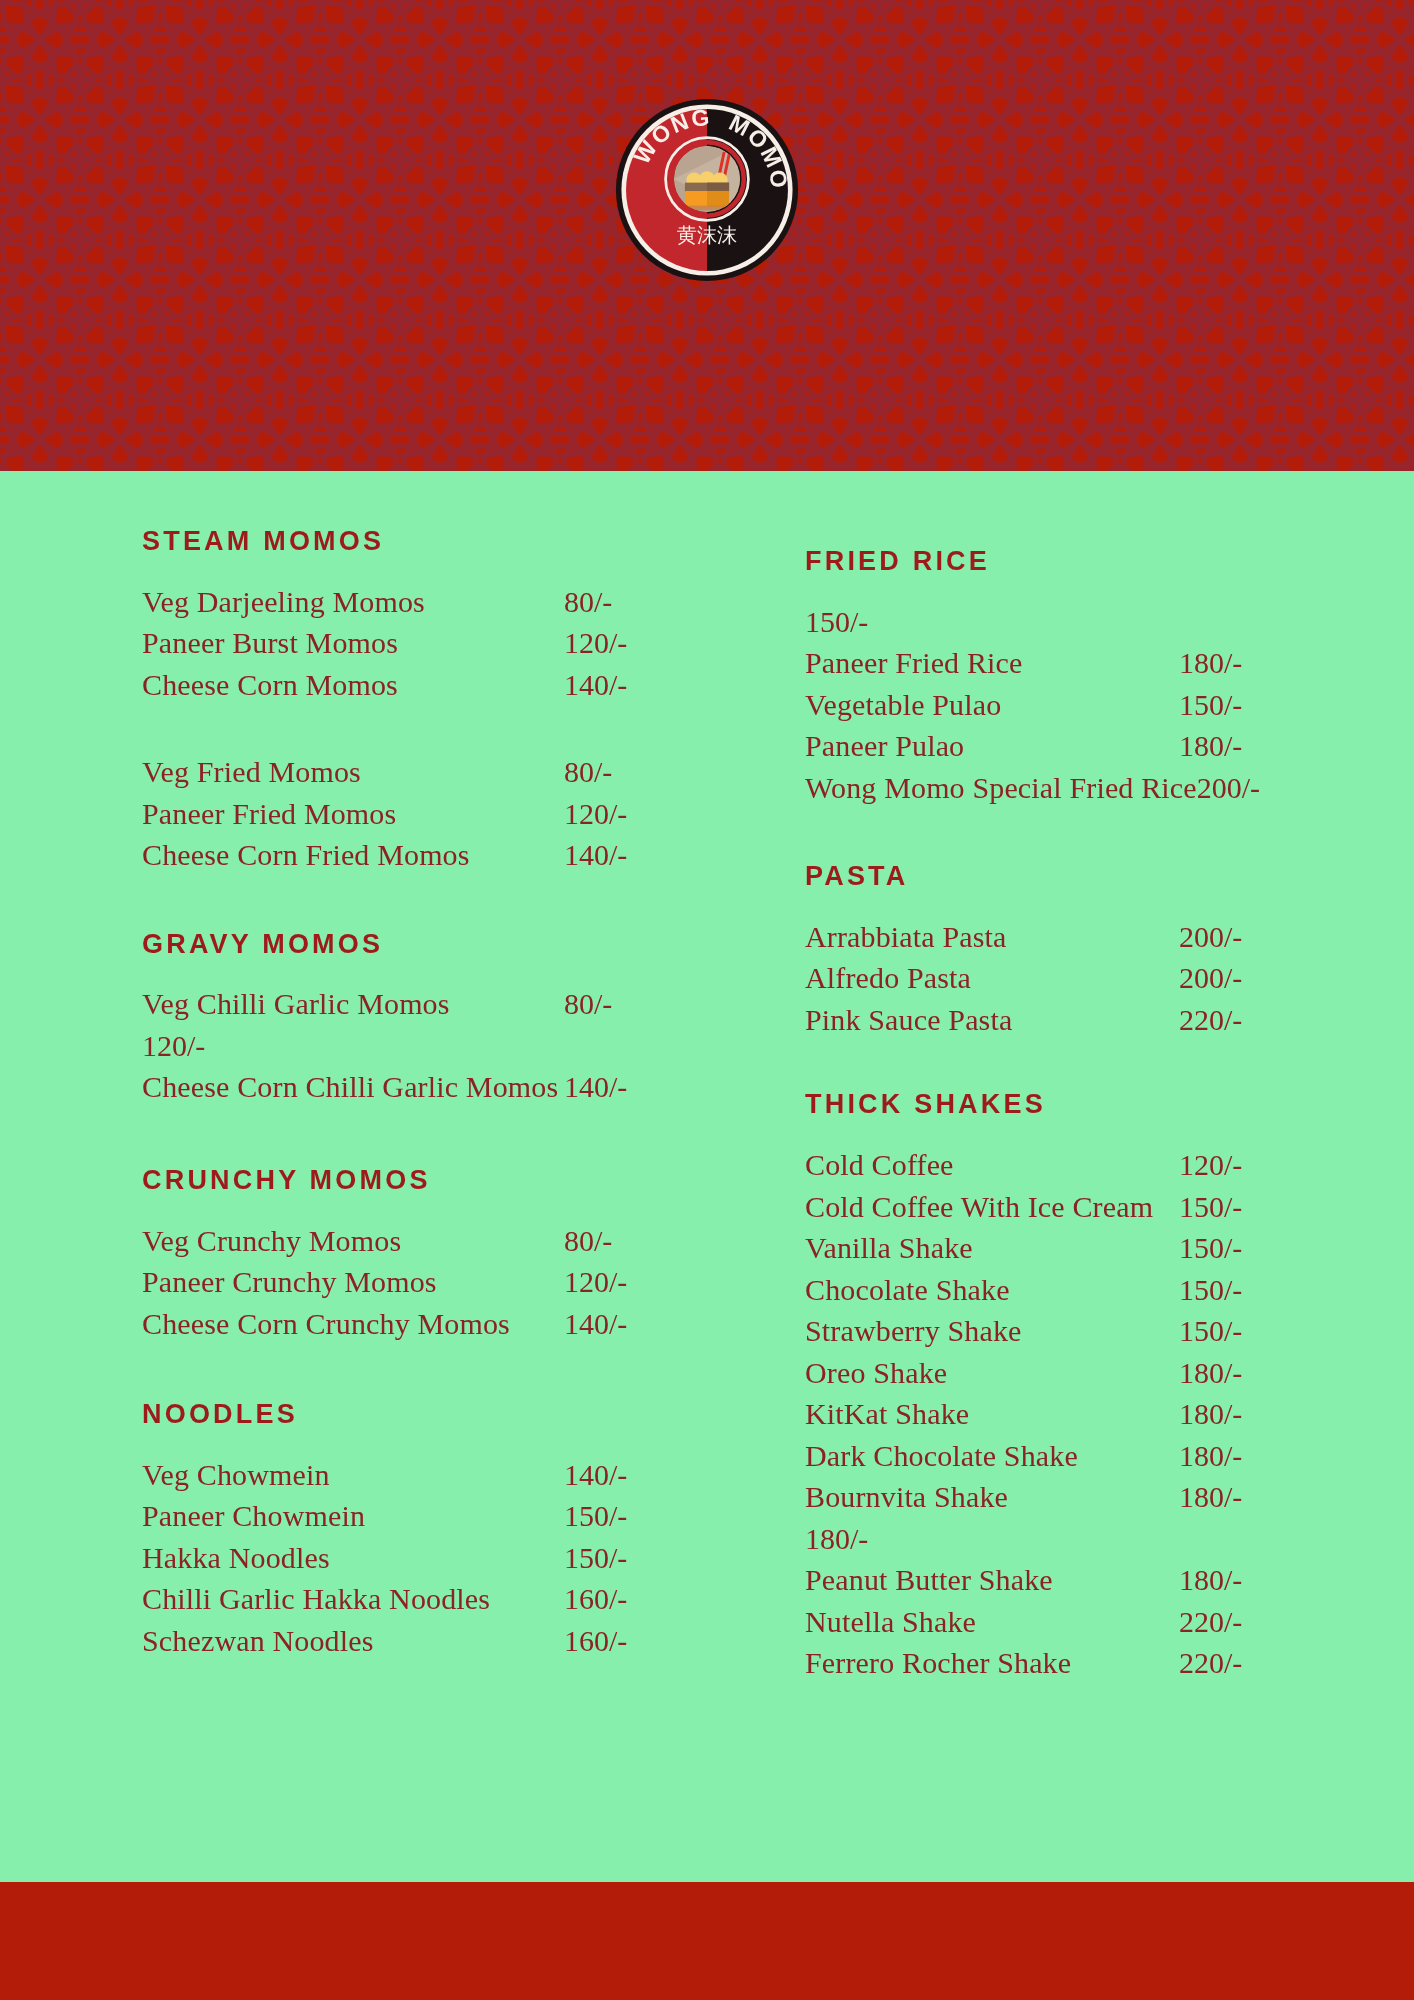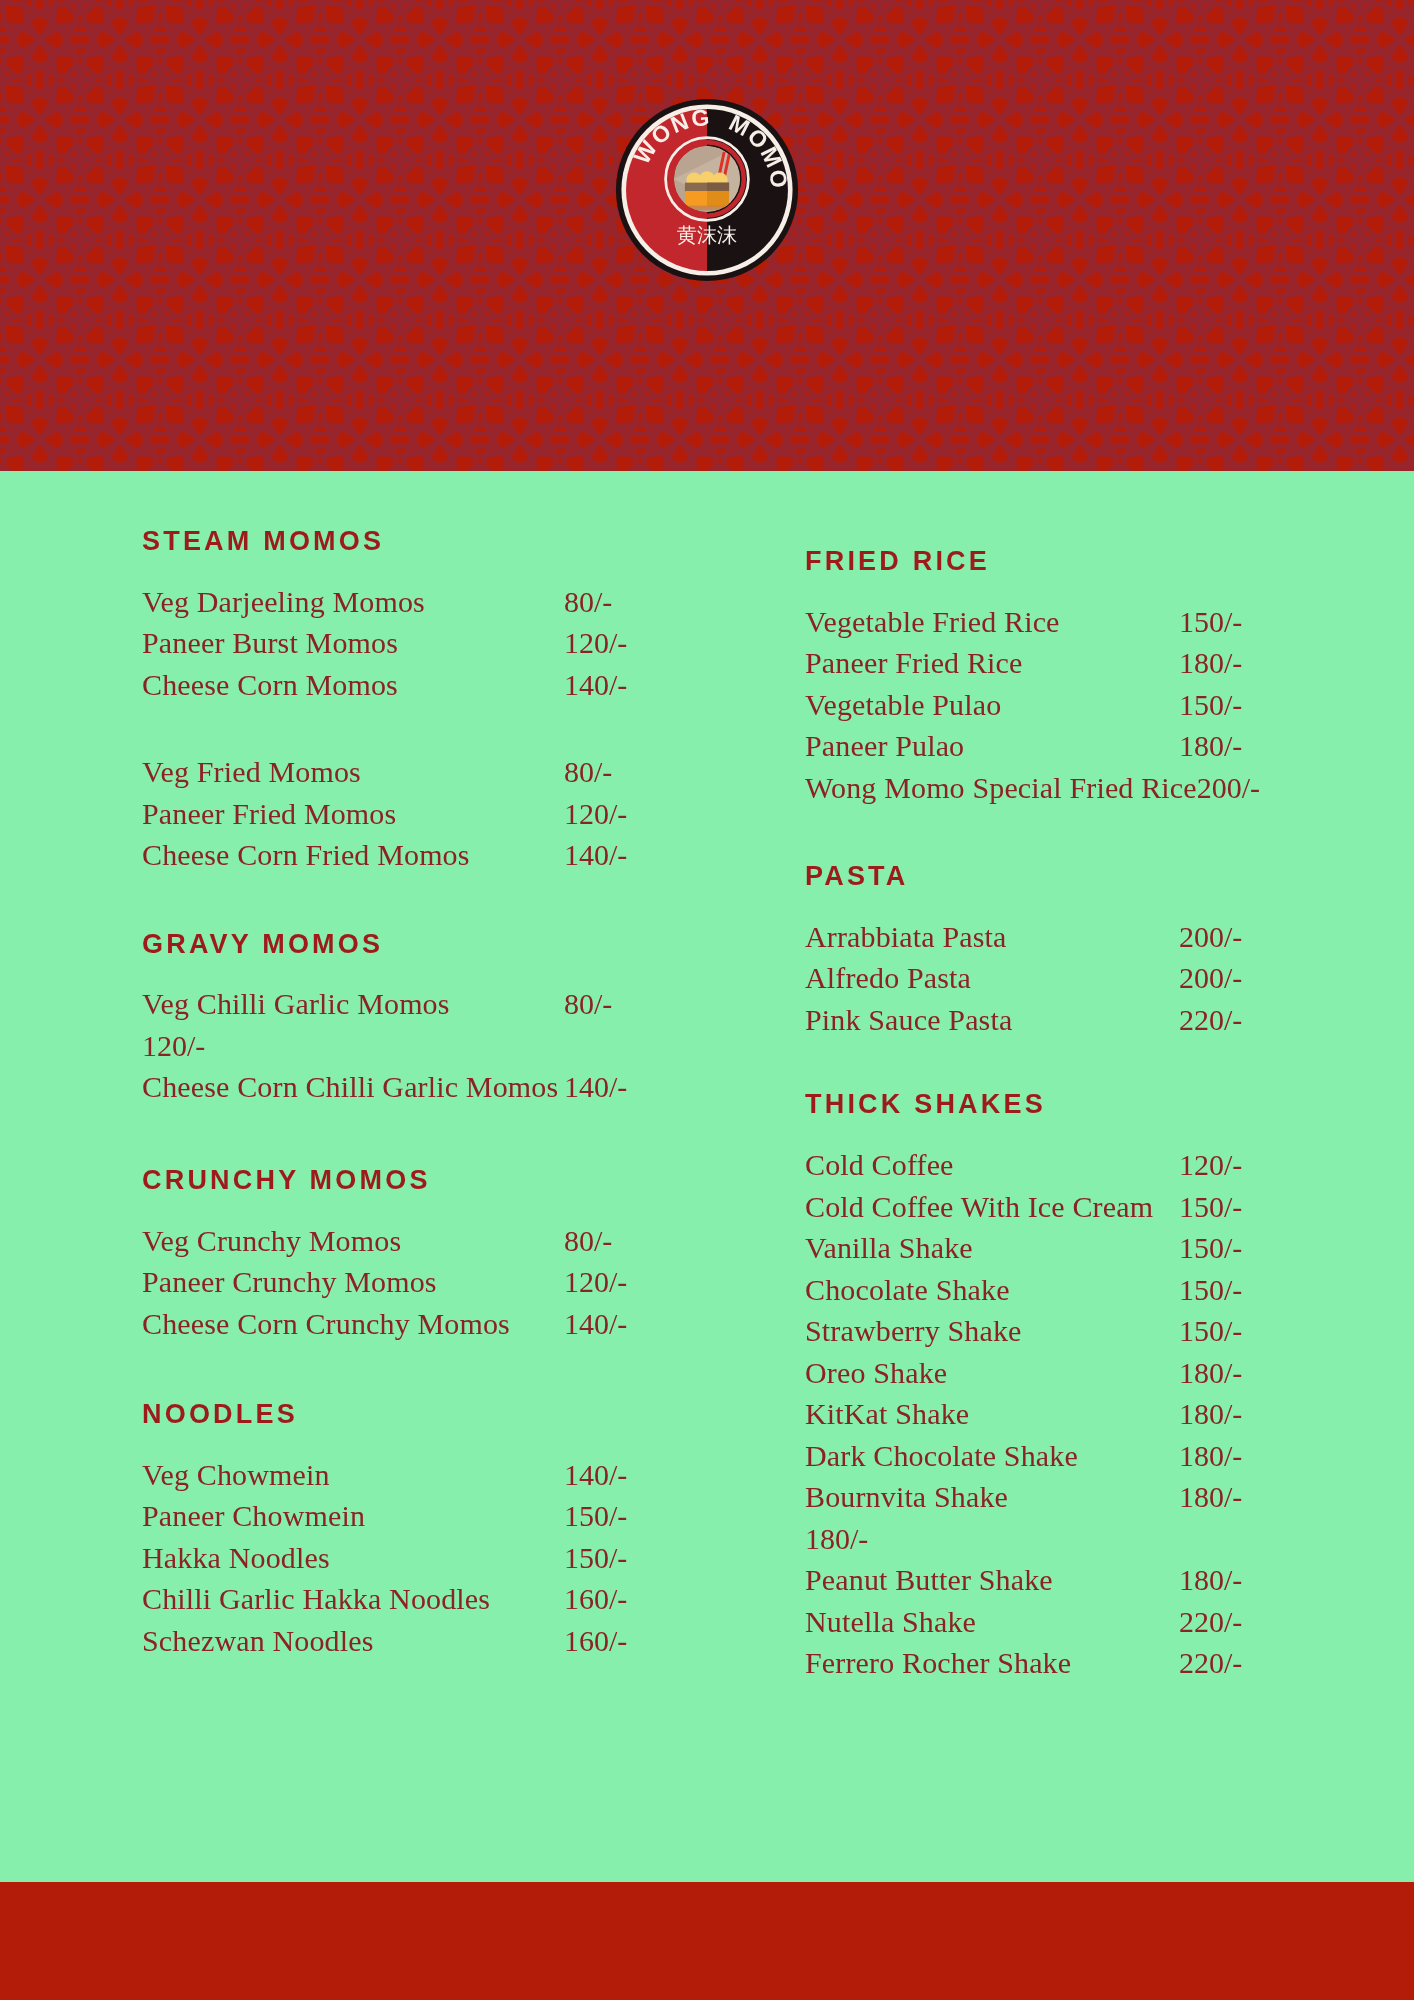--- a/index.html
+++ b/index.html
@@ -322,21 +322,20 @@
             </div>
           </div>
         </div>
       </div>
 
     <div class="col col-right" id="col-right">
         <div class="section sp-fried-rice">
           <h2 class="section-title">FRIED RICE</h2>
           <div class="items">
             <div class="item-row">
-              <span class="item-name">Vegetable Fried Rice</span>
               <span class="item-price">150/-</span>
             </div>
             <div class="item-row">
               <span class="item-name">Paneer Fried Rice</span>
               <span class="item-price">180/-</span>
             </div>
             <div class="item-row">
               <span class="item-name">Vegetable Pulao</span>
               <span class="item-price">150/-</span>
             </div>

